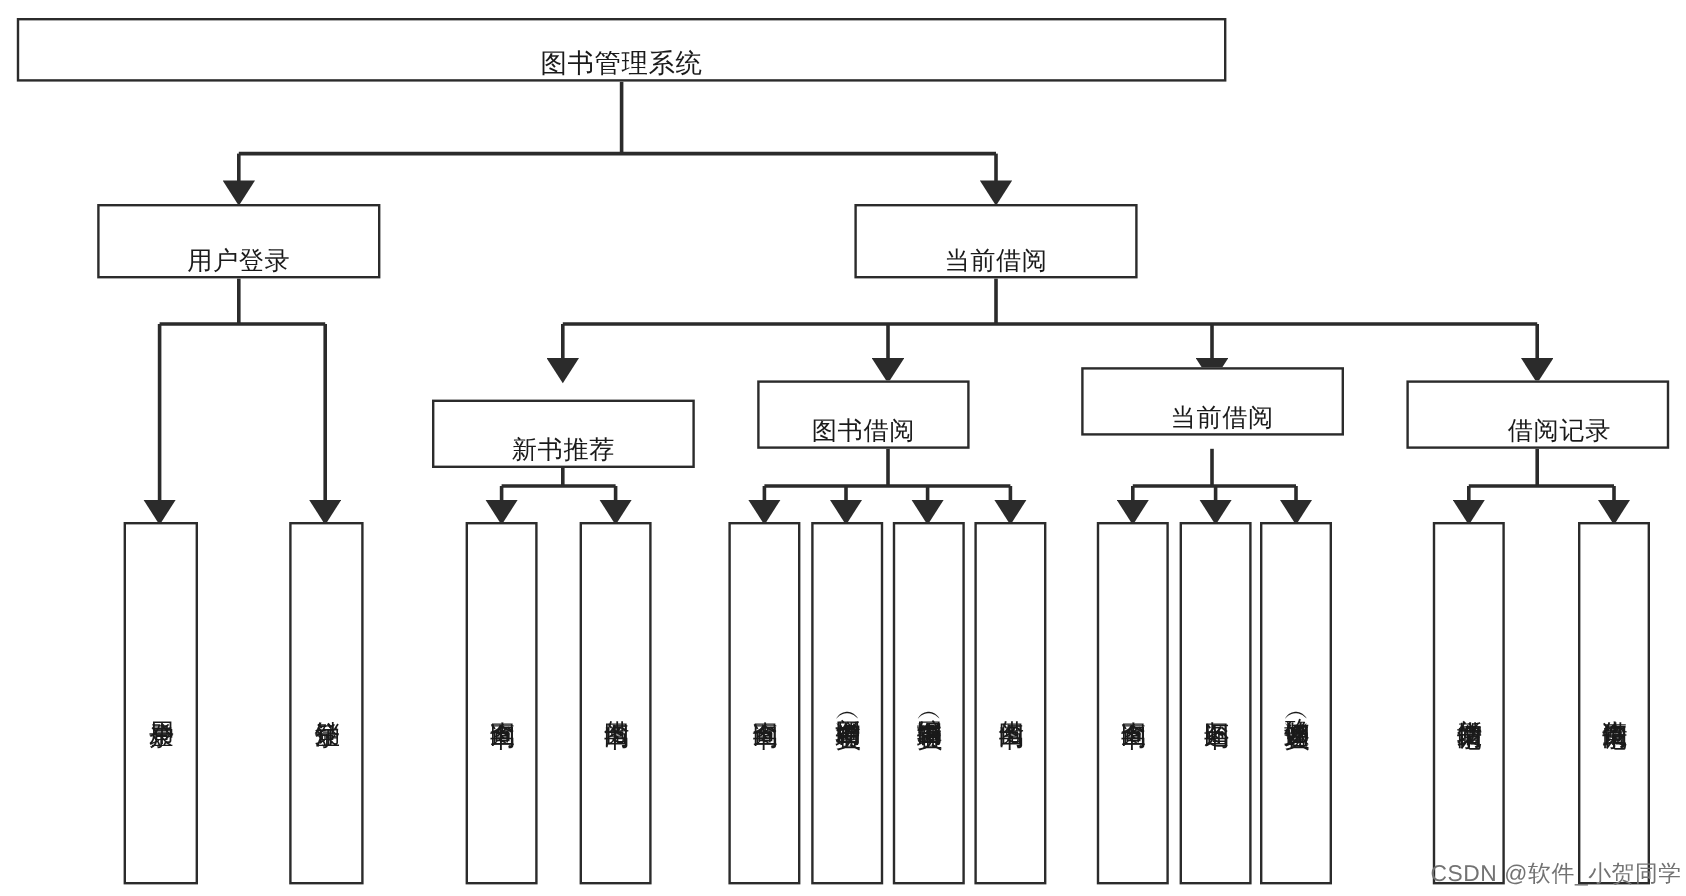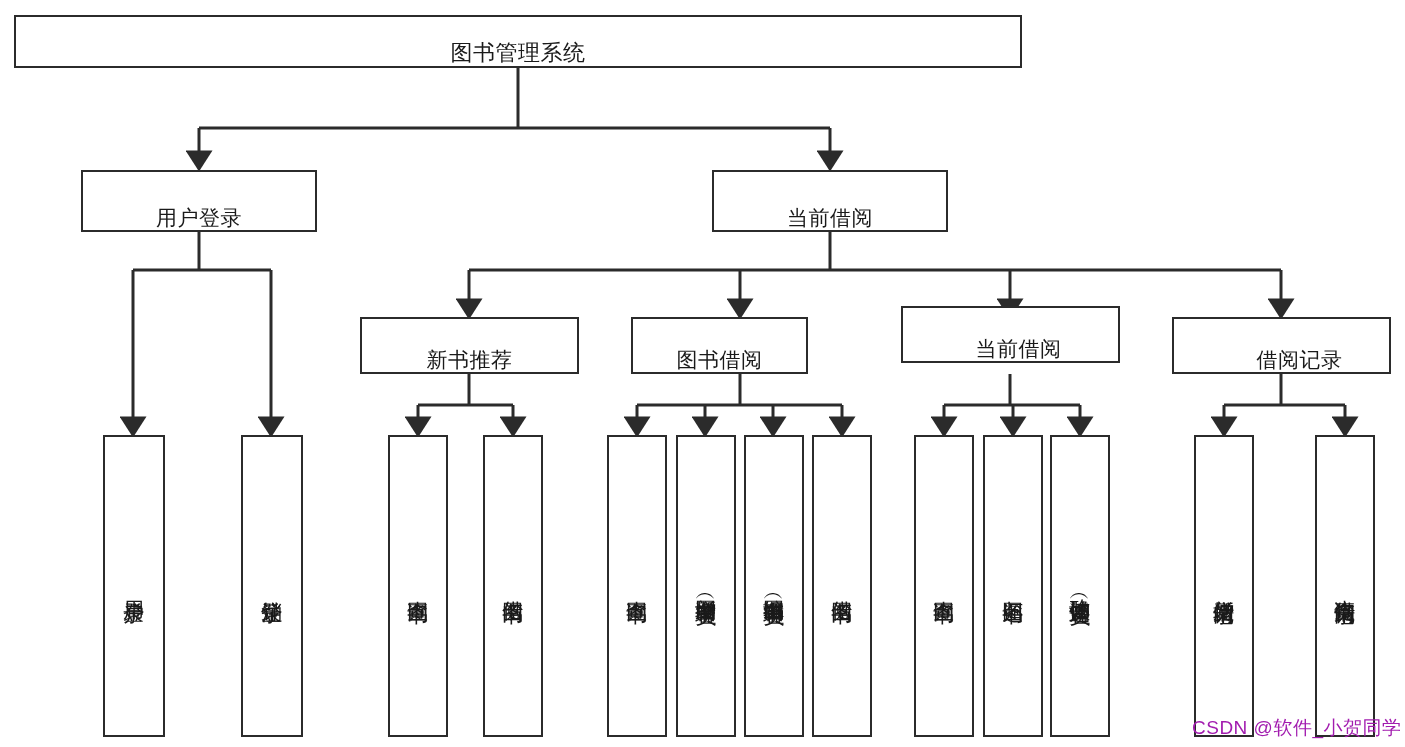--- a/index.html
+++ b/index.html
@@ -54,21 +54,21 @@
   svg#edges {
     position: absolute;
     left: 0;
     top: 0;
     width: 1405px;
     height: 747px;
     pointer-events: none;
   }
   .watermark {
     position: absolute;
-    color: #a21caf;
+    color: #737373;
     font-size: 19px;
     white-space: nowrap;
     letter-spacing: 0.5px;
   }
 </style>
 </head>
 <body>
 
 <div id="canvas">
 
@@ -129,21 +129,21 @@
     <span class="txt">图书管理系统</span>
   </div>
 
   <div class="node horiz" style="left:81px; top:170px; width:236px; height:62px;">
     <span class="txt">用户登录</span>
   </div>
   <div class="node horiz" style="left:712px; top:170px; width:236px; height:62px;">
     <span class="txt">当前借阅</span>
   </div>
 
-  <div class="node horiz" style="left:360px; top:317px; width:219px; height:57px;">
+  <div class="node horiz" style="left:360px; top:333px; width:219px; height:57px;">
     <span class="txt">新书推荐</span>
   </div>
   <div class="node horiz" style="left:631px; top:317px; width:177px; height:57px;">
     <span class="txt">图书借阅</span>
   </div>
   <div class="node horiz" style="left:901px; top:306px; width:219px; height:57px;padding-left:16px;">
     <span class="txt">当前借阅</span>
   </div>
   <div class="node horiz" style="left:1172px; top:317px; width:219px; height:57px;padding-left:36px;">
     <span class="txt">借阅记录</span>

